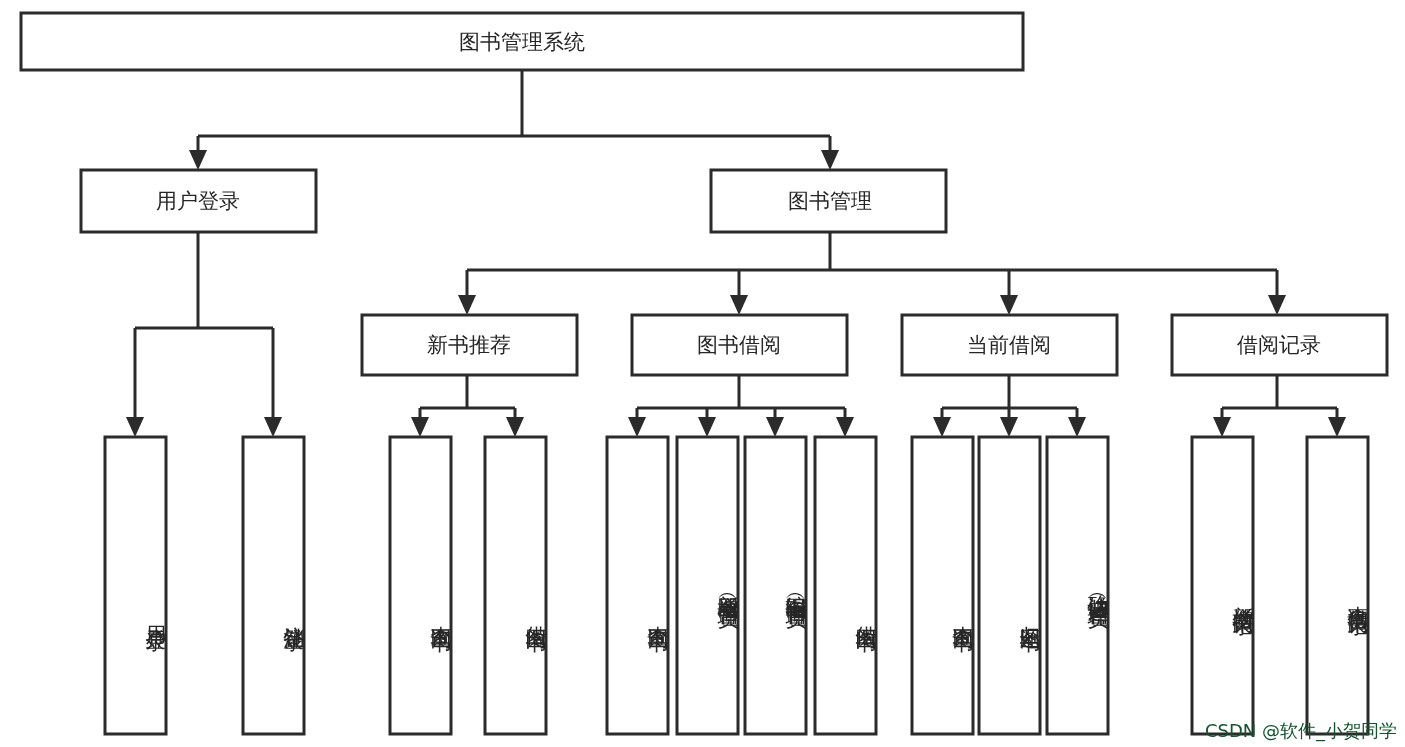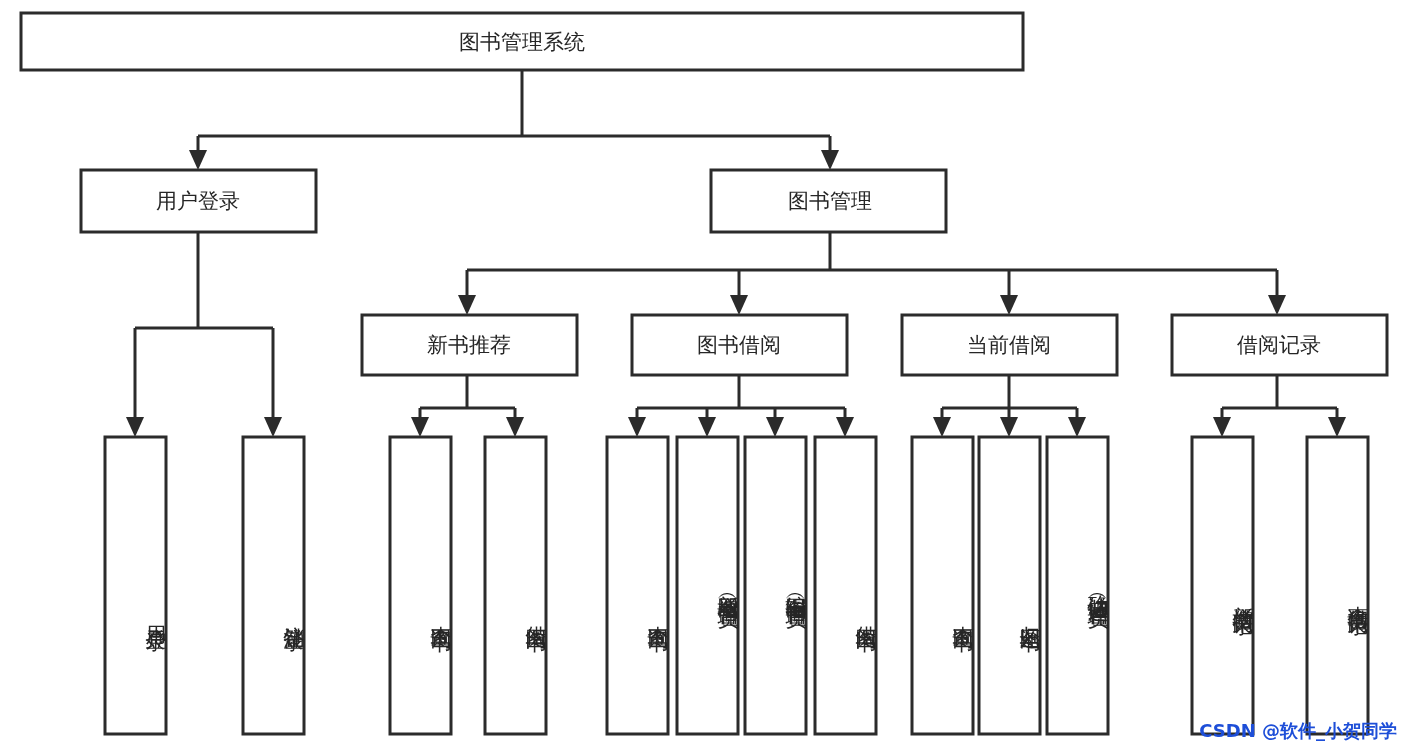--- a/index.html
+++ b/index.html
@@ -66,24 +66,23 @@
     white-space: nowrap;
     pointer-events: none;
     user-select: none;
   }
   .watermark {
     position: absolute;
     right: 8px;
     bottom: 4px;
     font-family: "DejaVu Sans", "Liberation Sans", sans-serif;
     font-size: 18px;
-    color: #1d4ed8;
+    color: #14532d;
     white-space: nowrap;
     user-select: none;
-    font-weight: bold;
   }
 </style>
 </head>
 <body>
 
 <div id="diagram-root">
 
   <svg id="flow" viewBox="0 0 1405 747">
 
     <g>

